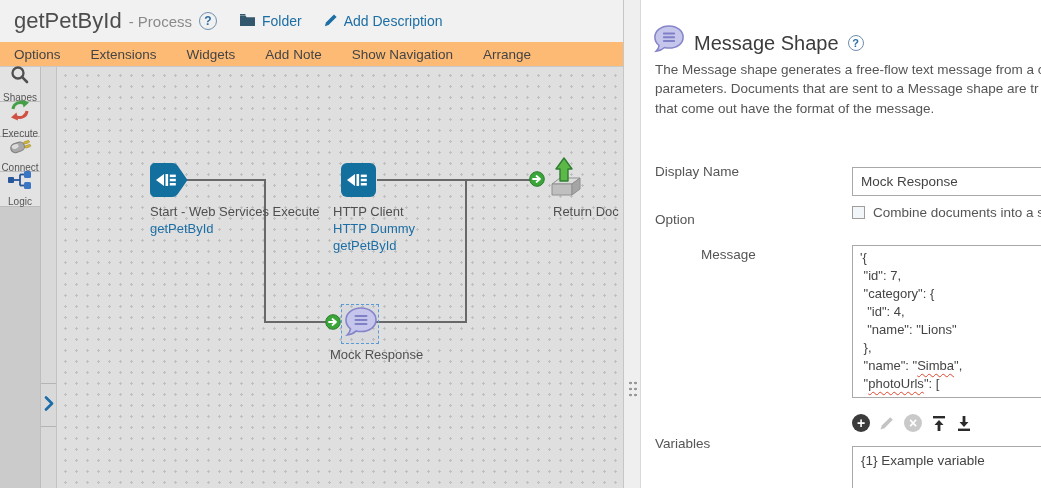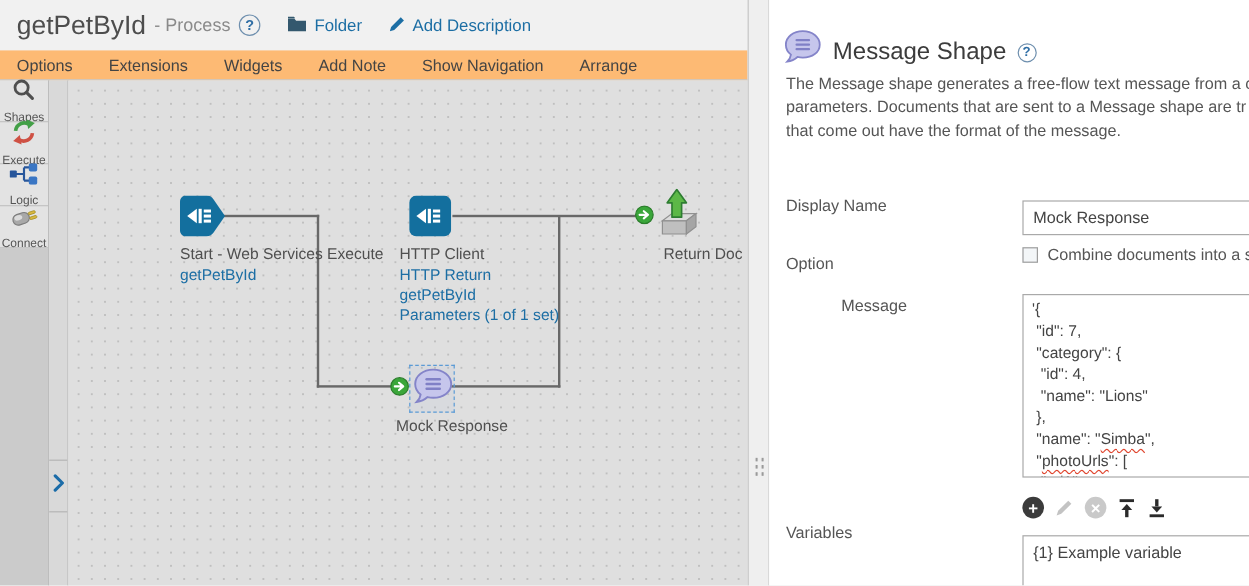--- a/index.html
+++ b/index.html
@@ -138,44 +138,44 @@
               <path d="M4 10 A7.2 7.2 0 0 1 15 4.6" stroke="#43a047" stroke-width="3" fill="none"></path>
               <polygon points="13,0.5 20,3.5 14.5,8.5" fill="#43a047"></polygon>
               <path d="M18 12 A7.2 7.2 0 0 1 7 17.4" stroke="#cf5144" stroke-width="3" fill="none"></path>
               <polygon points="9,21.5 2,18.5 7.5,13.5" fill="#cf5144"></polygon>
             </svg>
           </span>
           <span class="sb-label">Execute</span>
         </div>
         <div class="sb-item">
           <span>
+            <svg width="24" height="20" viewBox="0 0 24 20">
+              <g transform="rotate(-18 12 10)">
+                <rect x="2" y="7" width="14" height="9" rx="4.5" fill="#a8a8a8" stroke="#7d7d7d"></rect>
+                <ellipse cx="7" cy="10" rx="3.4" ry="2.2" fill="#e9e9e9" opacity="0.8"></ellipse>
+                <rect x="16" y="8.3" width="6" height="2.2" rx="1" fill="#d9b93f" stroke="#a08a20" stroke-width="0.6"></rect>
+                <rect x="16" y="12.5" width="6" height="2.2" rx="1" fill="#d9b93f" stroke="#a08a20" stroke-width="0.6"></rect>
+              </g>
+            </svg>
+          </span>
+          <span class="sb-label">Connect</span>
+        </div>
+        <div class="sb-item">
+          <span>
             <svg width="24" height="18" viewBox="0 0 24 18">
               <line x1="5" y1="9" x2="12" y2="9" stroke="#27569b" stroke-width="1.8"></line>
               <line x1="12" y1="3.5" x2="12" y2="14.5" stroke="#27569b" stroke-width="1.8"></line>
               <line x1="12" y1="3.5" x2="17" y2="3.5" stroke="#27569b" stroke-width="1.8"></line>
               <line x1="12" y1="14.5" x2="17" y2="14.5" stroke="#27569b" stroke-width="1.8"></line>
               <rect x="0" y="6" width="6" height="6" rx="1" fill="#27569b"></rect>
               <rect x="16" y="0" width="7" height="7" rx="1.5" fill="#3a76c4"></rect>
               <rect x="16" y="11" width="7" height="7" rx="1.5" fill="#3a76c4"></rect>
             </svg>
           </span>
           <span class="sb-label">Logic</span>
-        </div>
-        <div class="sb-item">
-          <span>
-            <svg width="24" height="20" viewBox="0 0 24 20">
-              <g transform="rotate(-18 12 10)">
-                <rect x="2" y="7" width="14" height="9" rx="4.5" fill="#a8a8a8" stroke="#7d7d7d"></rect>
-                <ellipse cx="7" cy="10" rx="3.4" ry="2.2" fill="#e9e9e9" opacity="0.8"></ellipse>
-                <rect x="16" y="8.3" width="6" height="2.2" rx="1" fill="#d9b93f" stroke="#a08a20" stroke-width="0.6"></rect>
-                <rect x="16" y="12.5" width="6" height="2.2" rx="1" fill="#d9b93f" stroke="#a08a20" stroke-width="0.6"></rect>
-              </g>
-            </svg>
-          </span>
-          <span class="sb-label">Connect</span>
         </div>
       </div>
 
       <div class="strip">
         <div class="strip-section">
           <span>
             <svg width="10" height="15" viewBox="0 0 10 15">
                 <path d="M2 1.5 L8 7.5 L2 13.5" stroke="#1b6ca8" stroke-width="2.6" fill="none" stroke-linecap="round" stroke-linejoin="round"></path>
               </svg>
           </span>
@@ -215,23 +215,22 @@
               <polygon points="0,9 8,3 8,15" fill="#fff"></polygon>
               <rect x="9.5" y="3" width="2.6" height="12" fill="#fff"></rect>
               <rect x="13.8" y="3.6" width="6" height="2.5" fill="#fff"></rect>
               <rect x="13.8" y="7.8" width="6" height="2.5" fill="#fff"></rect>
               <rect x="13.8" y="12" width="6" height="2.5" fill="#fff"></rect>
             </g>
           </svg>
         </div>
         <div class="node-label" style="left:276px; top:136px;">
           <div>HTTP Client</div>
-          <div class="node-link">HTTP Return</div>
+          <div class="node-link">HTTP Dummy</div>
           <div class="node-link">getPetById</div>
-          <div class="node-link">Parameters (1 of 1 set)</div>
         </div>
 
         <div class="gcircle" style="left:472px; top:104px;">
           <svg width="16" height="16" viewBox="0 0 16 16">
             <circle cx="8" cy="8" r="7.3" fill="#3aa63a" stroke="#2b7d2b"></circle>
             <path d="M4 8 H10 M7.5 5 L11 8 L7.5 11" stroke="#fff" stroke-width="1.8" fill="none" stroke-linecap="round" stroke-linejoin="round"></path>
           </svg>
         </div>
         <div class="shape-node" style="left:489px; top:90px;">
           <svg width="38" height="42" viewBox="0 0 38 42">

